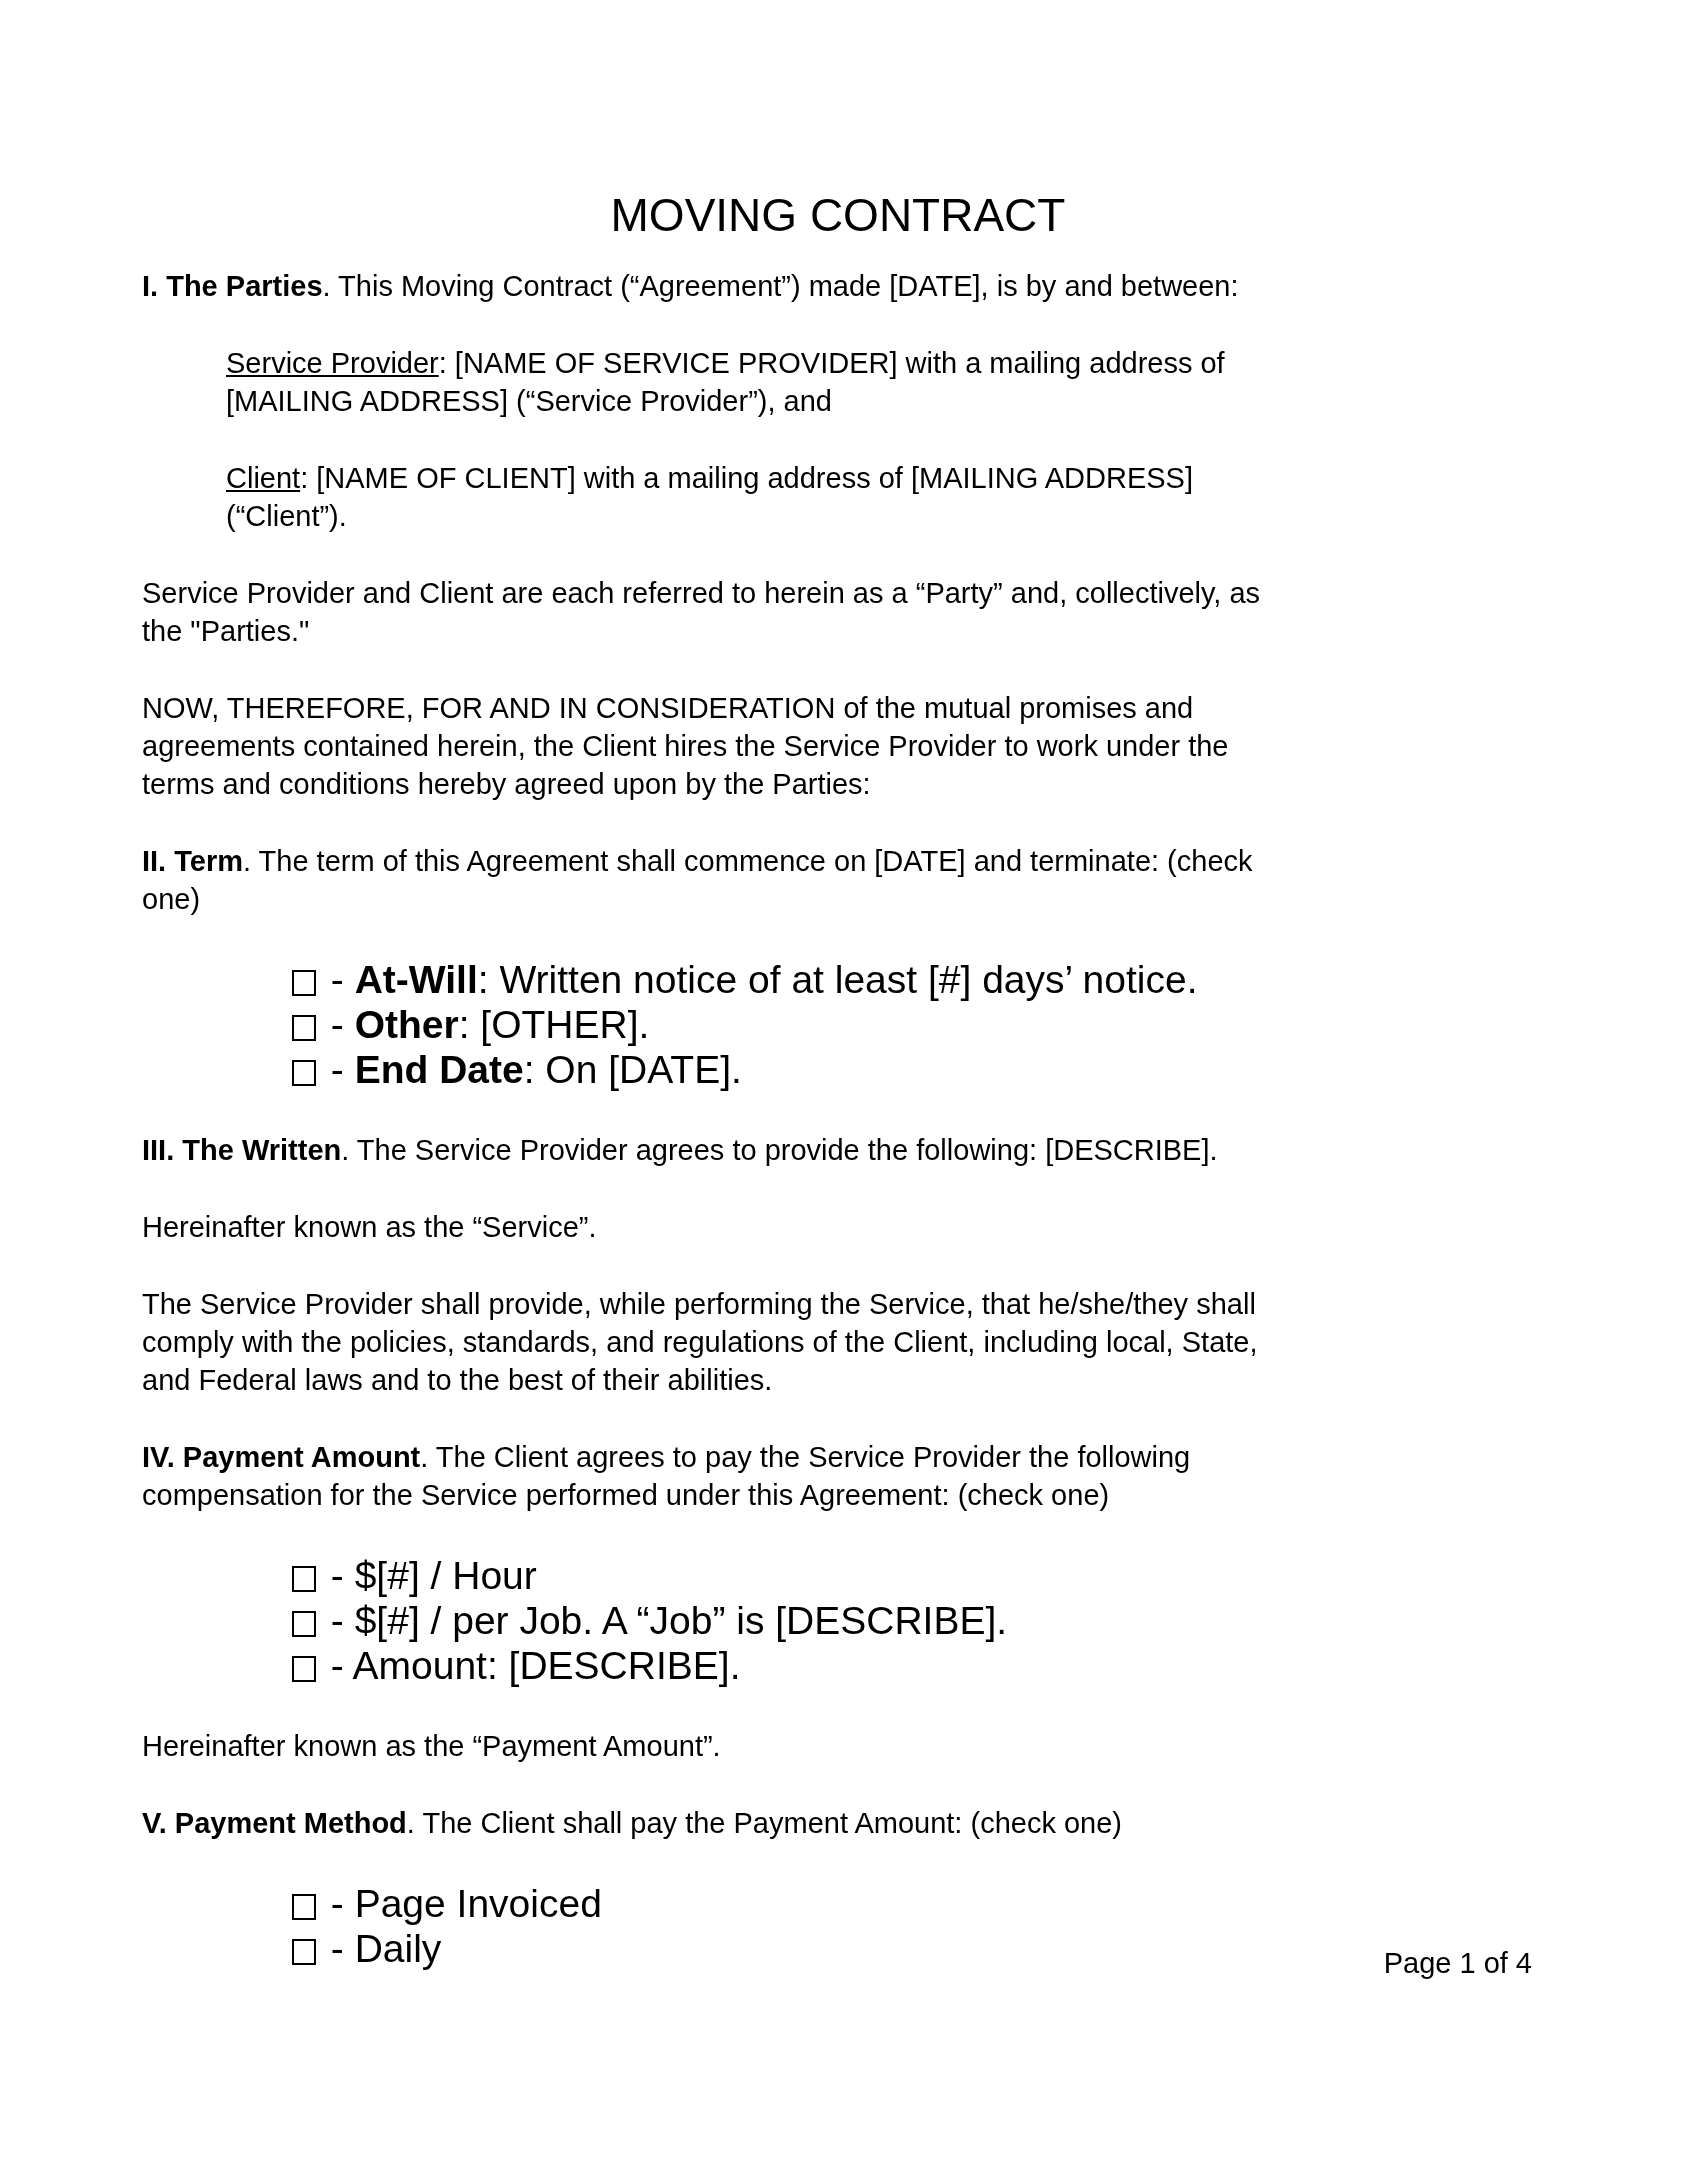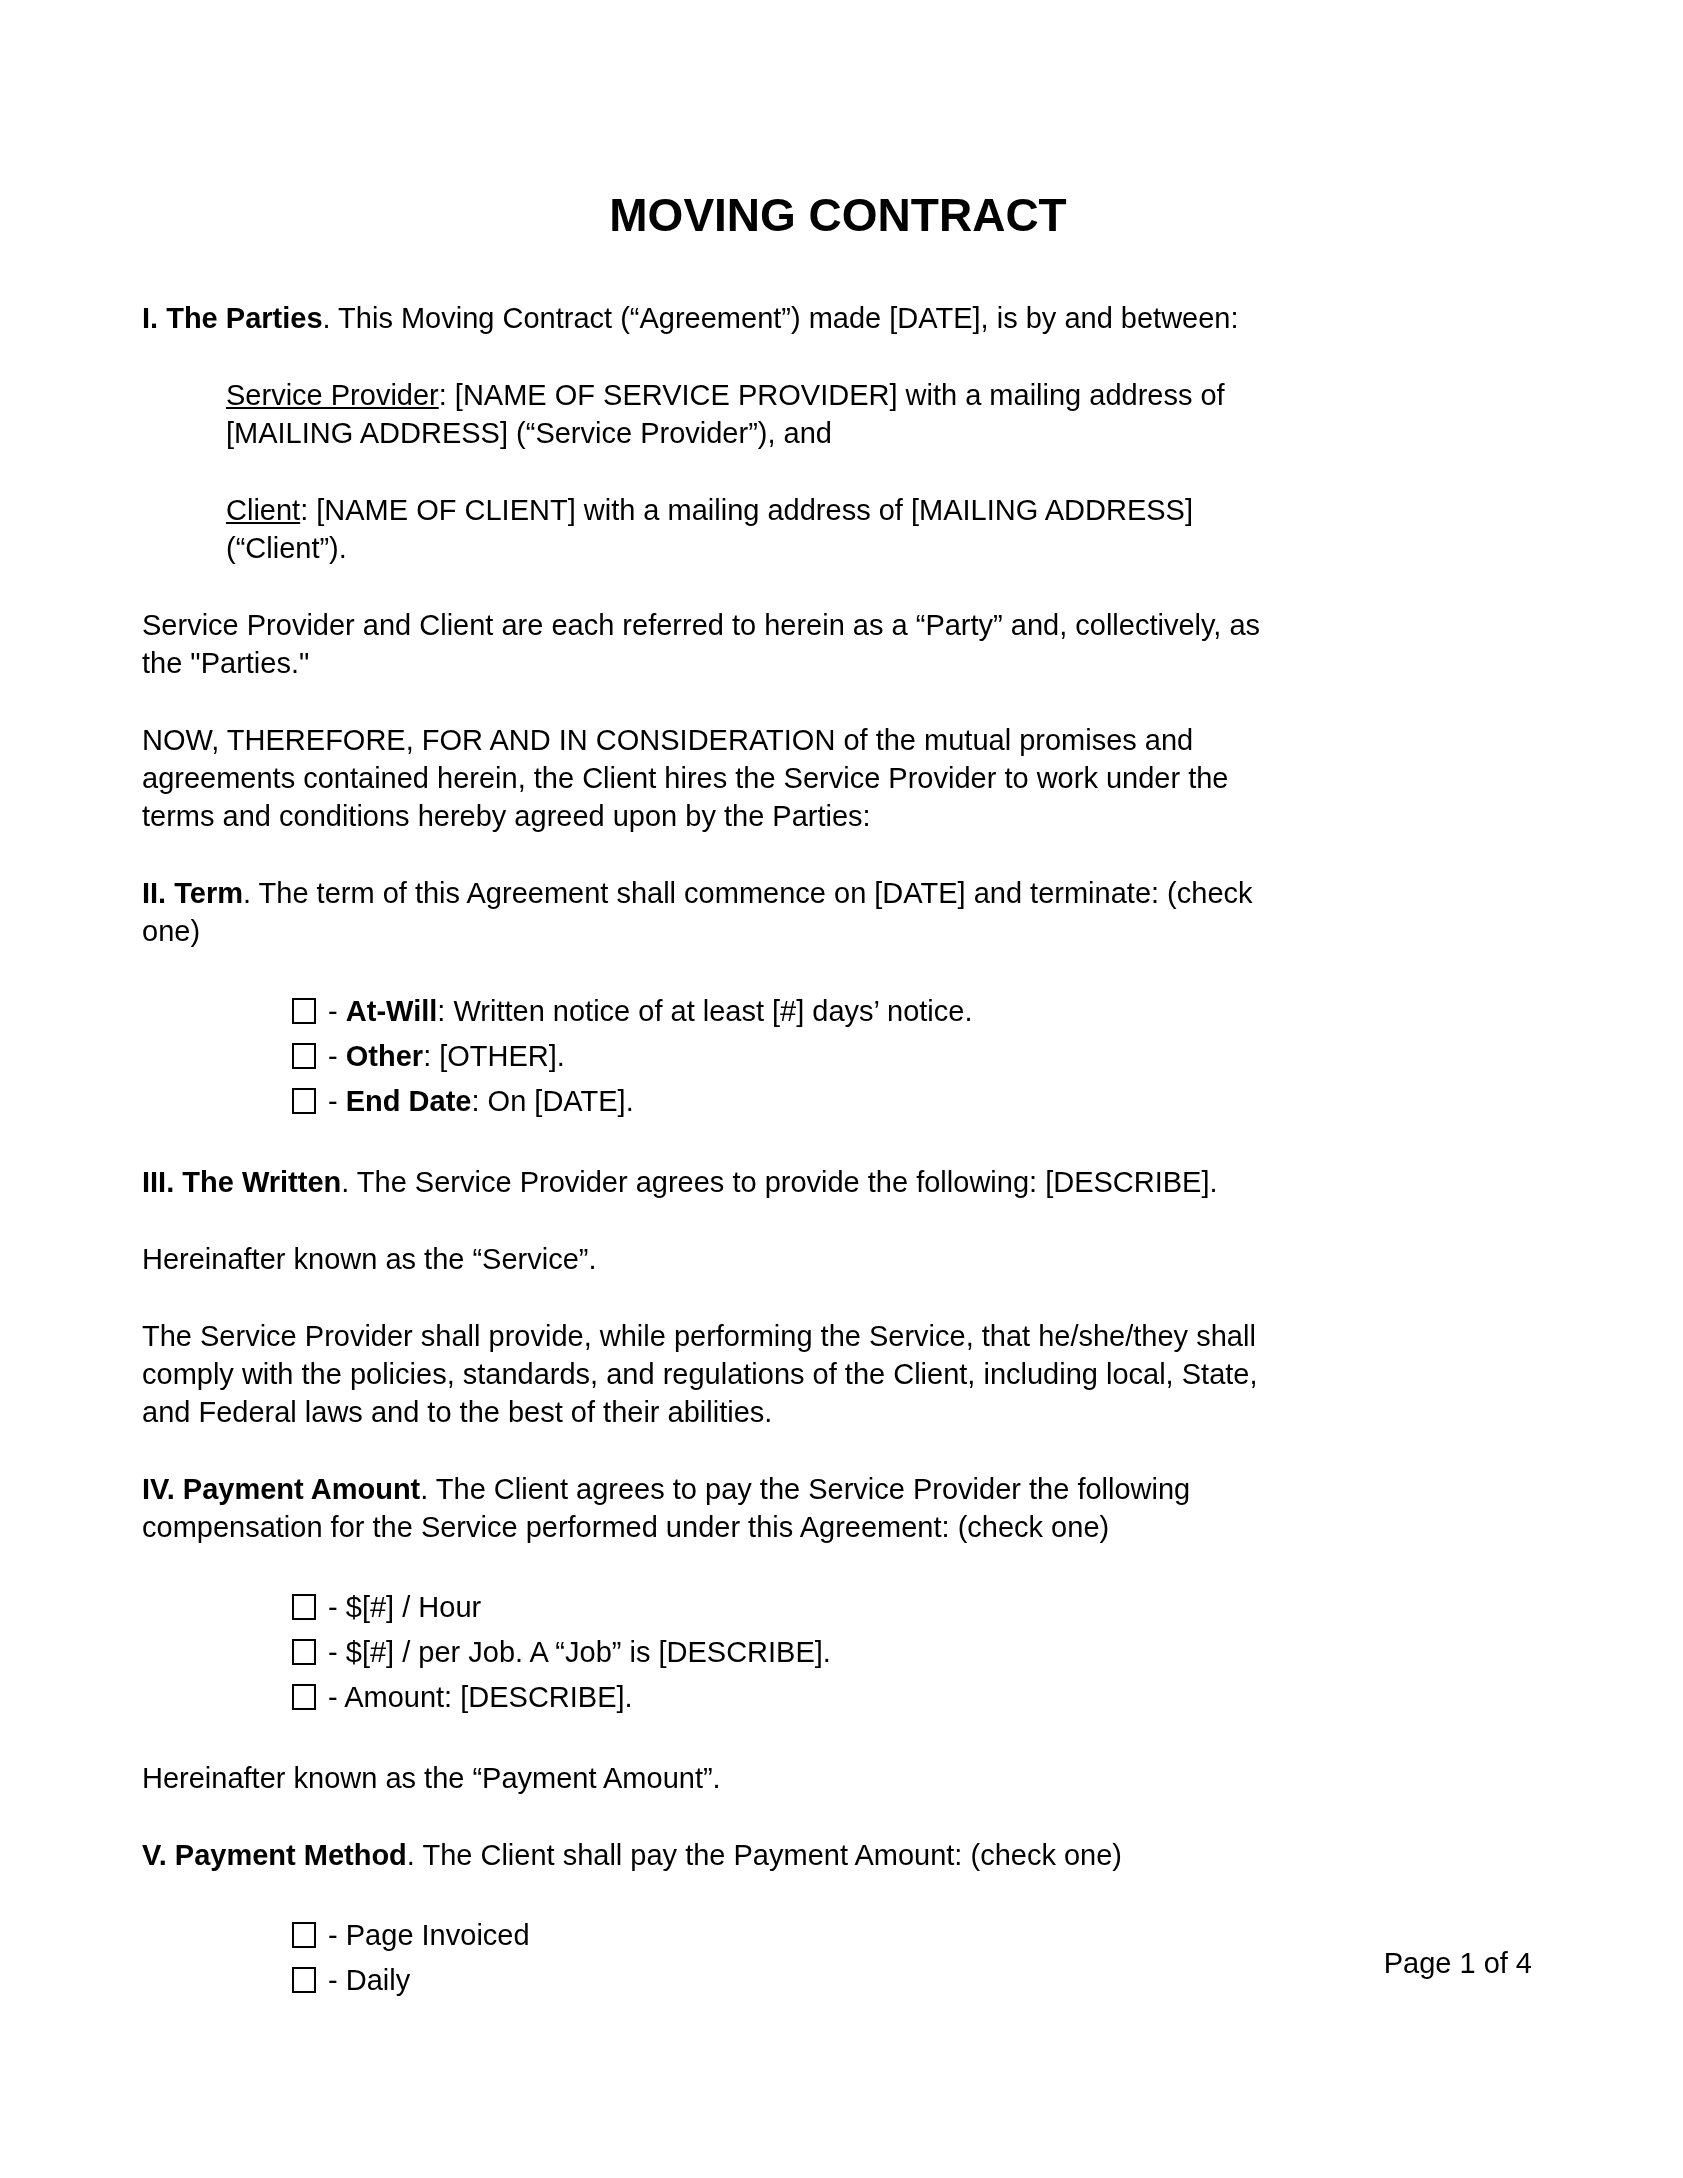--- a/index.html
+++ b/index.html
@@ -10,39 +10,39 @@
     overflow: hidden;
   }
   .page {
     position: relative;
     box-sizing: border-box;
     width: 1683px; height: 2178px;
     padding: 188px 149px 0 142px;
     background: #ffffff;
   }
   h1.doc-title {
-    margin: 0 0 56px 0;
+    margin: 0 0 24px 0;
     font-size: 46px;
     line-height: 55px;
-    font-weight: bold;
+    font-weight: normal;
     text-align: center;
     letter-spacing: 0px;
   }
   .para {
     margin: 0 0 39px 0;
     font-size: 29px;
     line-height: 38px;
     white-space: pre-line; 
   }
   .para.indent { margin-left: 84px; }
   .u { text-decoration: underline; }
   b { font-weight: bold; }
   .checklist { margin: 0 0 39px 150px; }
   .check-item {
-    font-size: 29px;
+    font-size: 39px;
     line-height: 45px;
     white-space: nowrap;
   }
   .checkbox {
     display: inline-block;
     width: 20px; height: 22px;
     border: 2px solid #000000;
     background: #ffffff;
     vertical-align: -3px;
     margin-right: 4px;

